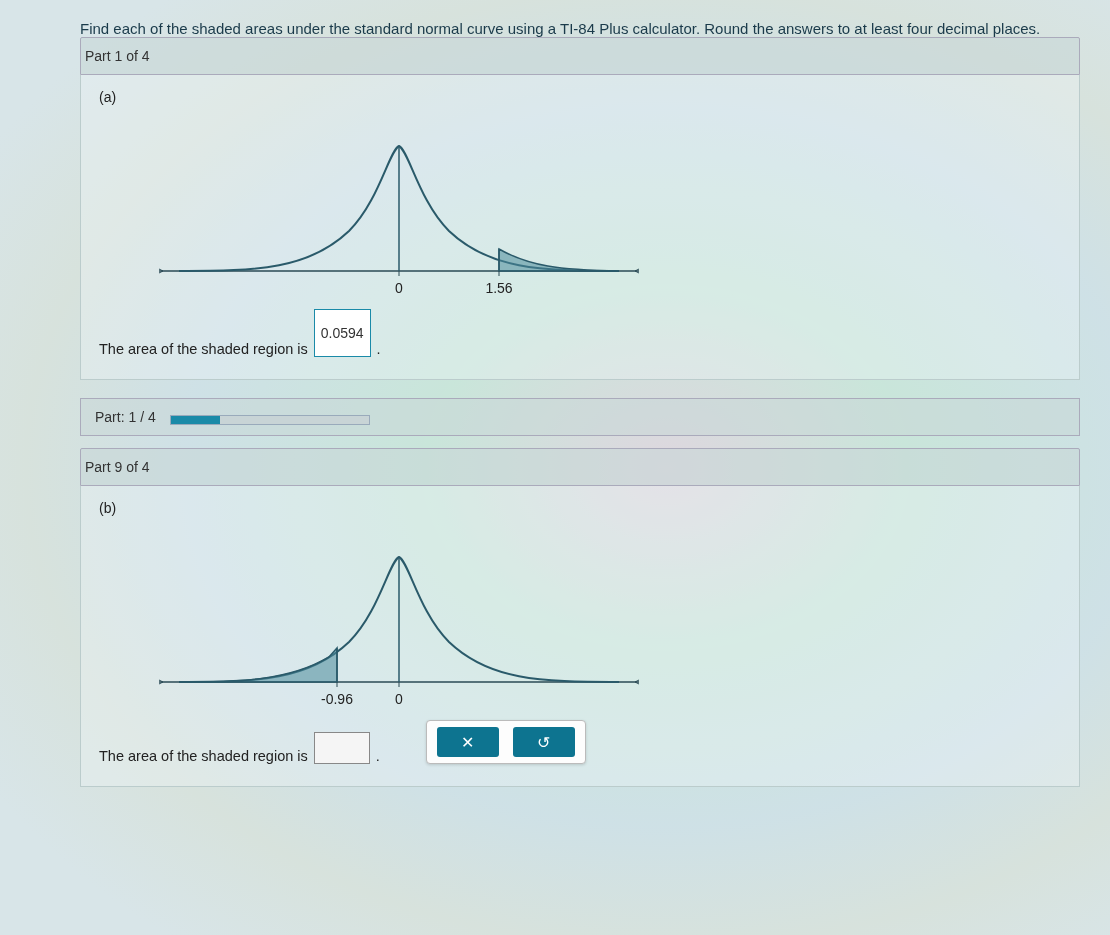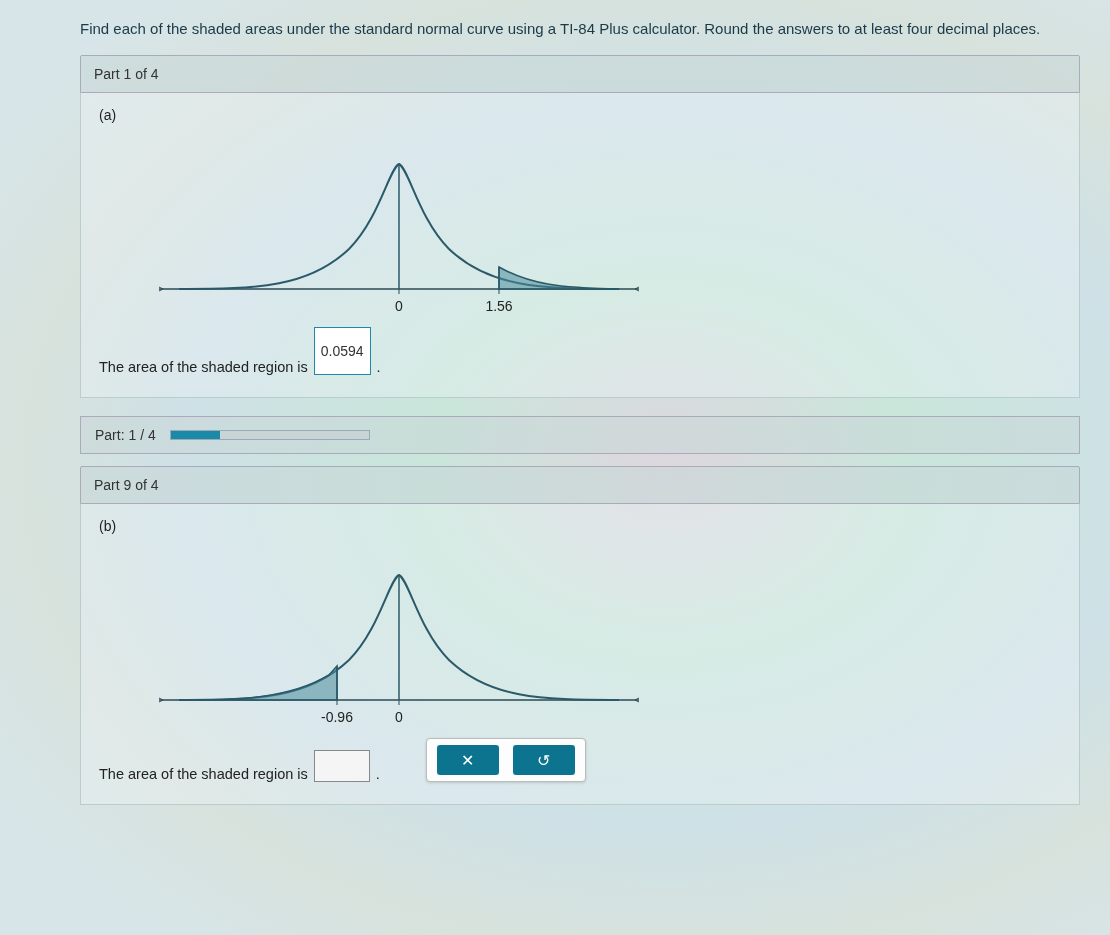--- a/index.html
+++ b/index.html
@@ -13,27 +13,26 @@
       #d8e5e8);
     background-color: #d0dde0;
     padding: 20px 30px 40px 80px;
     min-height: 935px;
     width: 1110px;
     color: #222;
   }
   .instruction {
     font-size: 15px;
     color: #1a3a4a;
-    margin-bottom: 18px;
     white-space: nowrap;
   }
   .part-header {
     background: rgba(200,215,215,0.6);
     border: 1px solid #aab;
-    padding: 10px 13px;
+    padding: 10px 4px;
     font-size: 14px;
     color: #333;
     border-radius: 2px 2px 0 0;
   }
   .part-body {
     background: rgba(240,245,248,0.35);
     border: 1px solid #bcc;
     border-top: none;
     padding: 14px 18px 22px 18px;
     margin-bottom: 18px;
@@ -68,21 +67,21 @@
     width: 28px; height: 22px;
     background: #f5f5f5;
   }
   .progress-row {
     background: rgba(200,215,215,0.55);
     border: 1px solid #aab;
     padding: 10px 14px;
     font-size: 14px;
     color: #333;
     display: flex;
-    align-items: center;
+    align-items: flex-end;
     gap: 14px;
     margin-bottom: 12px;
   }
   .progress-bar {
     width: 200px; height: 10px;
     background: #c8d4d6;
     border: 1px solid #9ab;
     position: relative;
   }
   .progress-fill {

